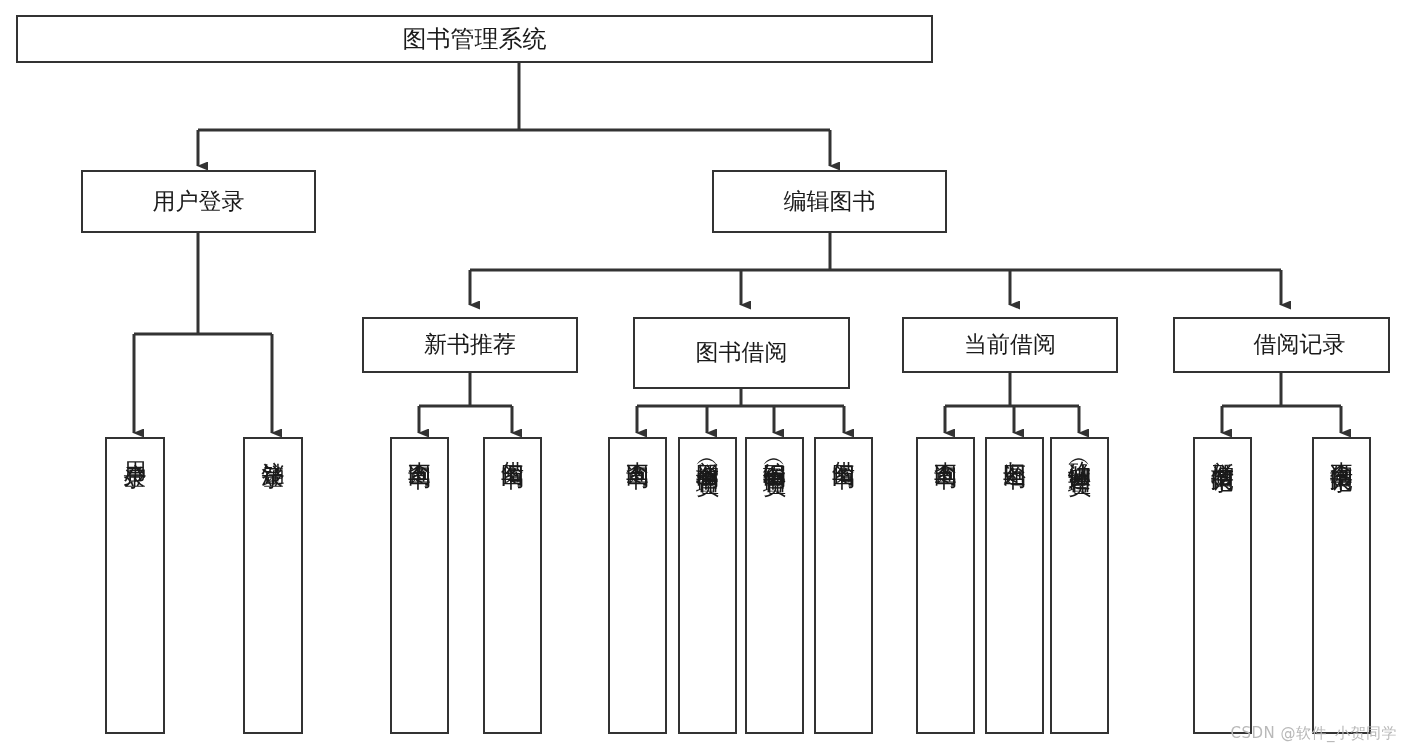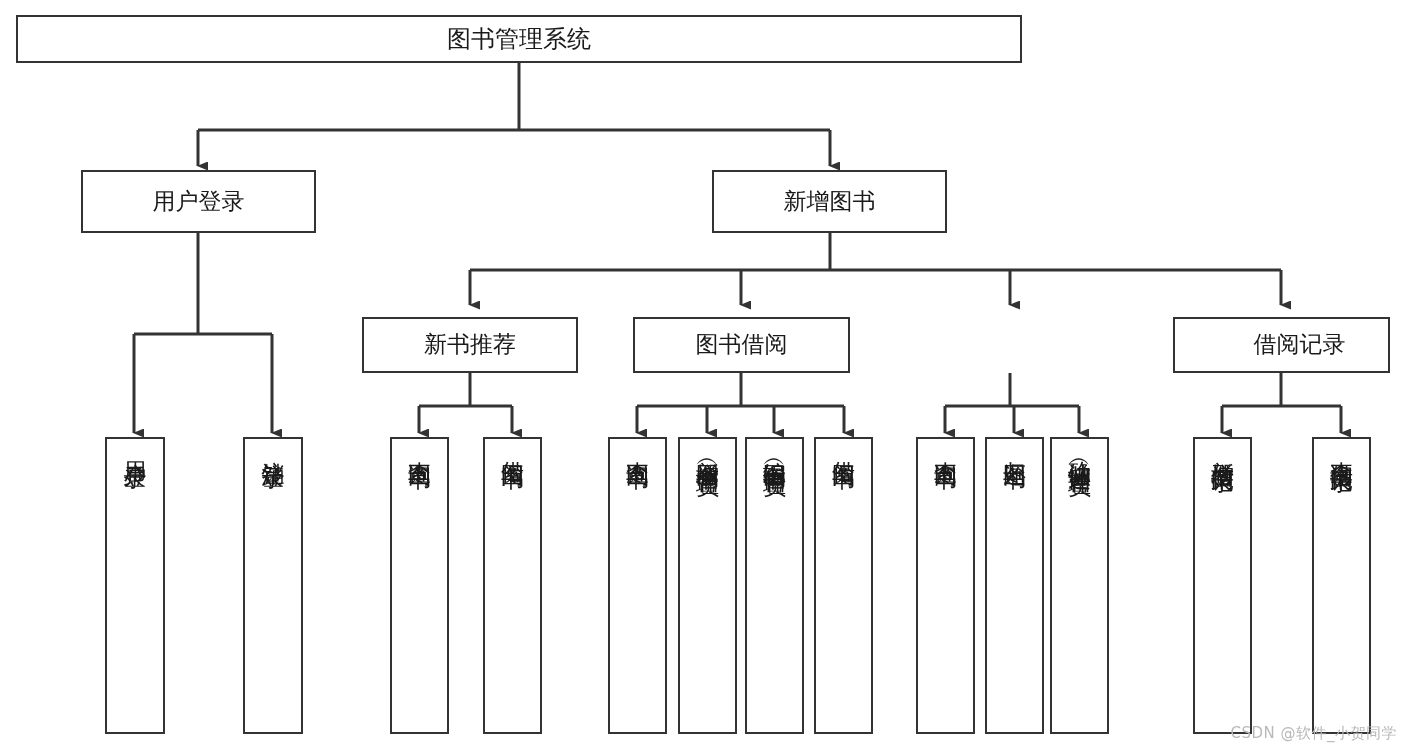--- a/index.html
+++ b/index.html
@@ -122,36 +122,39 @@
       <path d="M1014,406 L1014,433" marker-end="url(#arrowhead)"></path>
       <path d="M1079,406 L1079,433" marker-end="url(#arrowhead)"></path>
 
       <path d="M1281,373 L1281,406"></path>
       <path d="M1222,406 L1341,406"></path>
       <path d="M1222,406 L1222,433" marker-end="url(#arrowhead)"></path>
       <path d="M1341,406 L1341,433" marker-end="url(#arrowhead)"></path>
     </g>
   </svg>
 
-  <div class="node root horiz" style="left:16px; top:15px; width:1006px; height:48px;">
+  <div class="node root horiz" style="left:16px; top:15px; width:917px; height:48px;">
     <span class="node-label">图书管理系统</span>
   </div>
 
   <div class="node horiz" style="left:81px; top:170px; width:235px; height:63px;">
     <span class="node-label">用户登录</span>
   </div>
   <div class="node horiz" style="left:712px; top:170px; width:235px; height:63px;">
-    <span class="node-label">新增图书</span>
+    <span class="node-label">编辑图书</span>
   </div>
 
   <div class="node horiz" style="left:362px; top:317px; width:216px; height:56px;">
     <span class="node-label">新书推荐</span>
   </div>
-  <div class="node horiz" style="left:633px; top:317px; width:217px; height:56px;">
+  <div class="node horiz" style="left:633px; top:317px; width:217px; height:72px;">
     <span class="node-label">图书借阅</span>
+  </div>
+  <div class="node horiz" style="left:902px; top:317px; width:216px; height:56px;">
+    <span class="node-label">当前借阅</span>
   </div>
   <div class="node horiz" style="left:1173px; top:317px; width:217px; height:56px;padding-left:36px;">
     <span class="node-label">借阅记录</span>
   </div>
 
   <div class="node vert" style="left:105px; top:437px; width:60px; height:297px;">
     <span class="node-label">用户登录</span>
   </div>
   <div class="node vert" style="left:243px; top:437px; width:60px; height:297px;">
     <span class="node-label">注销登录</span>

